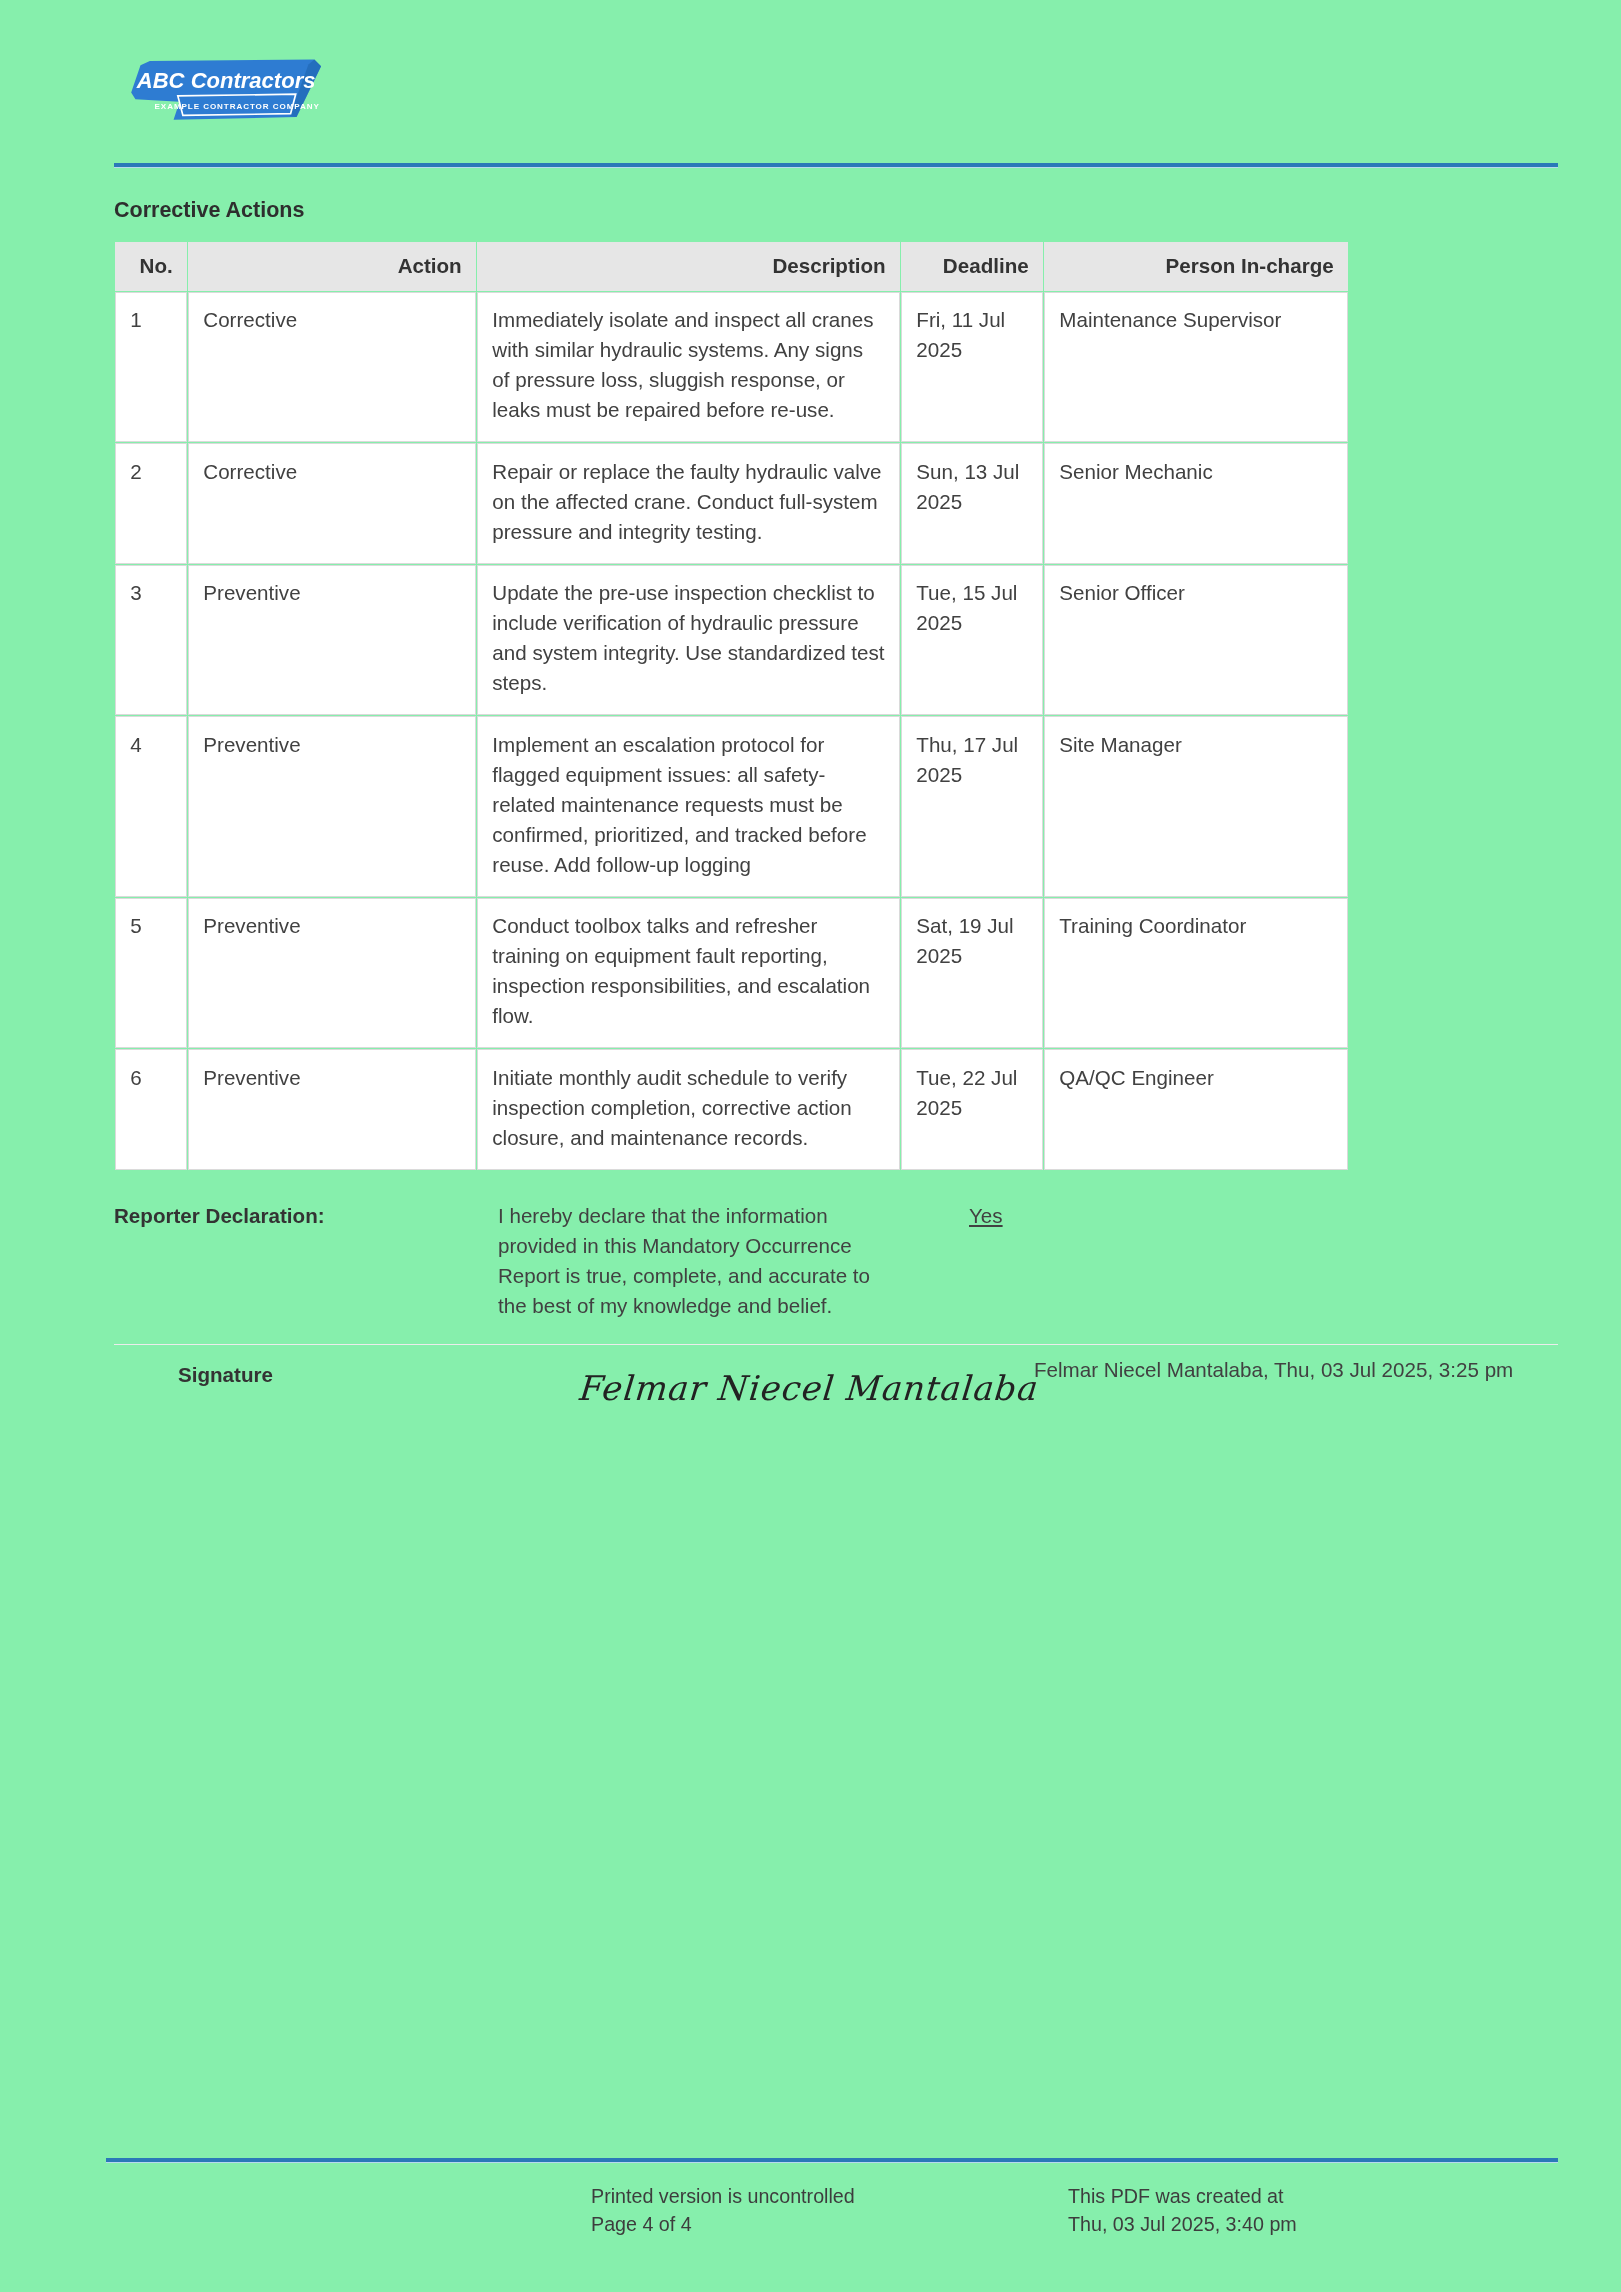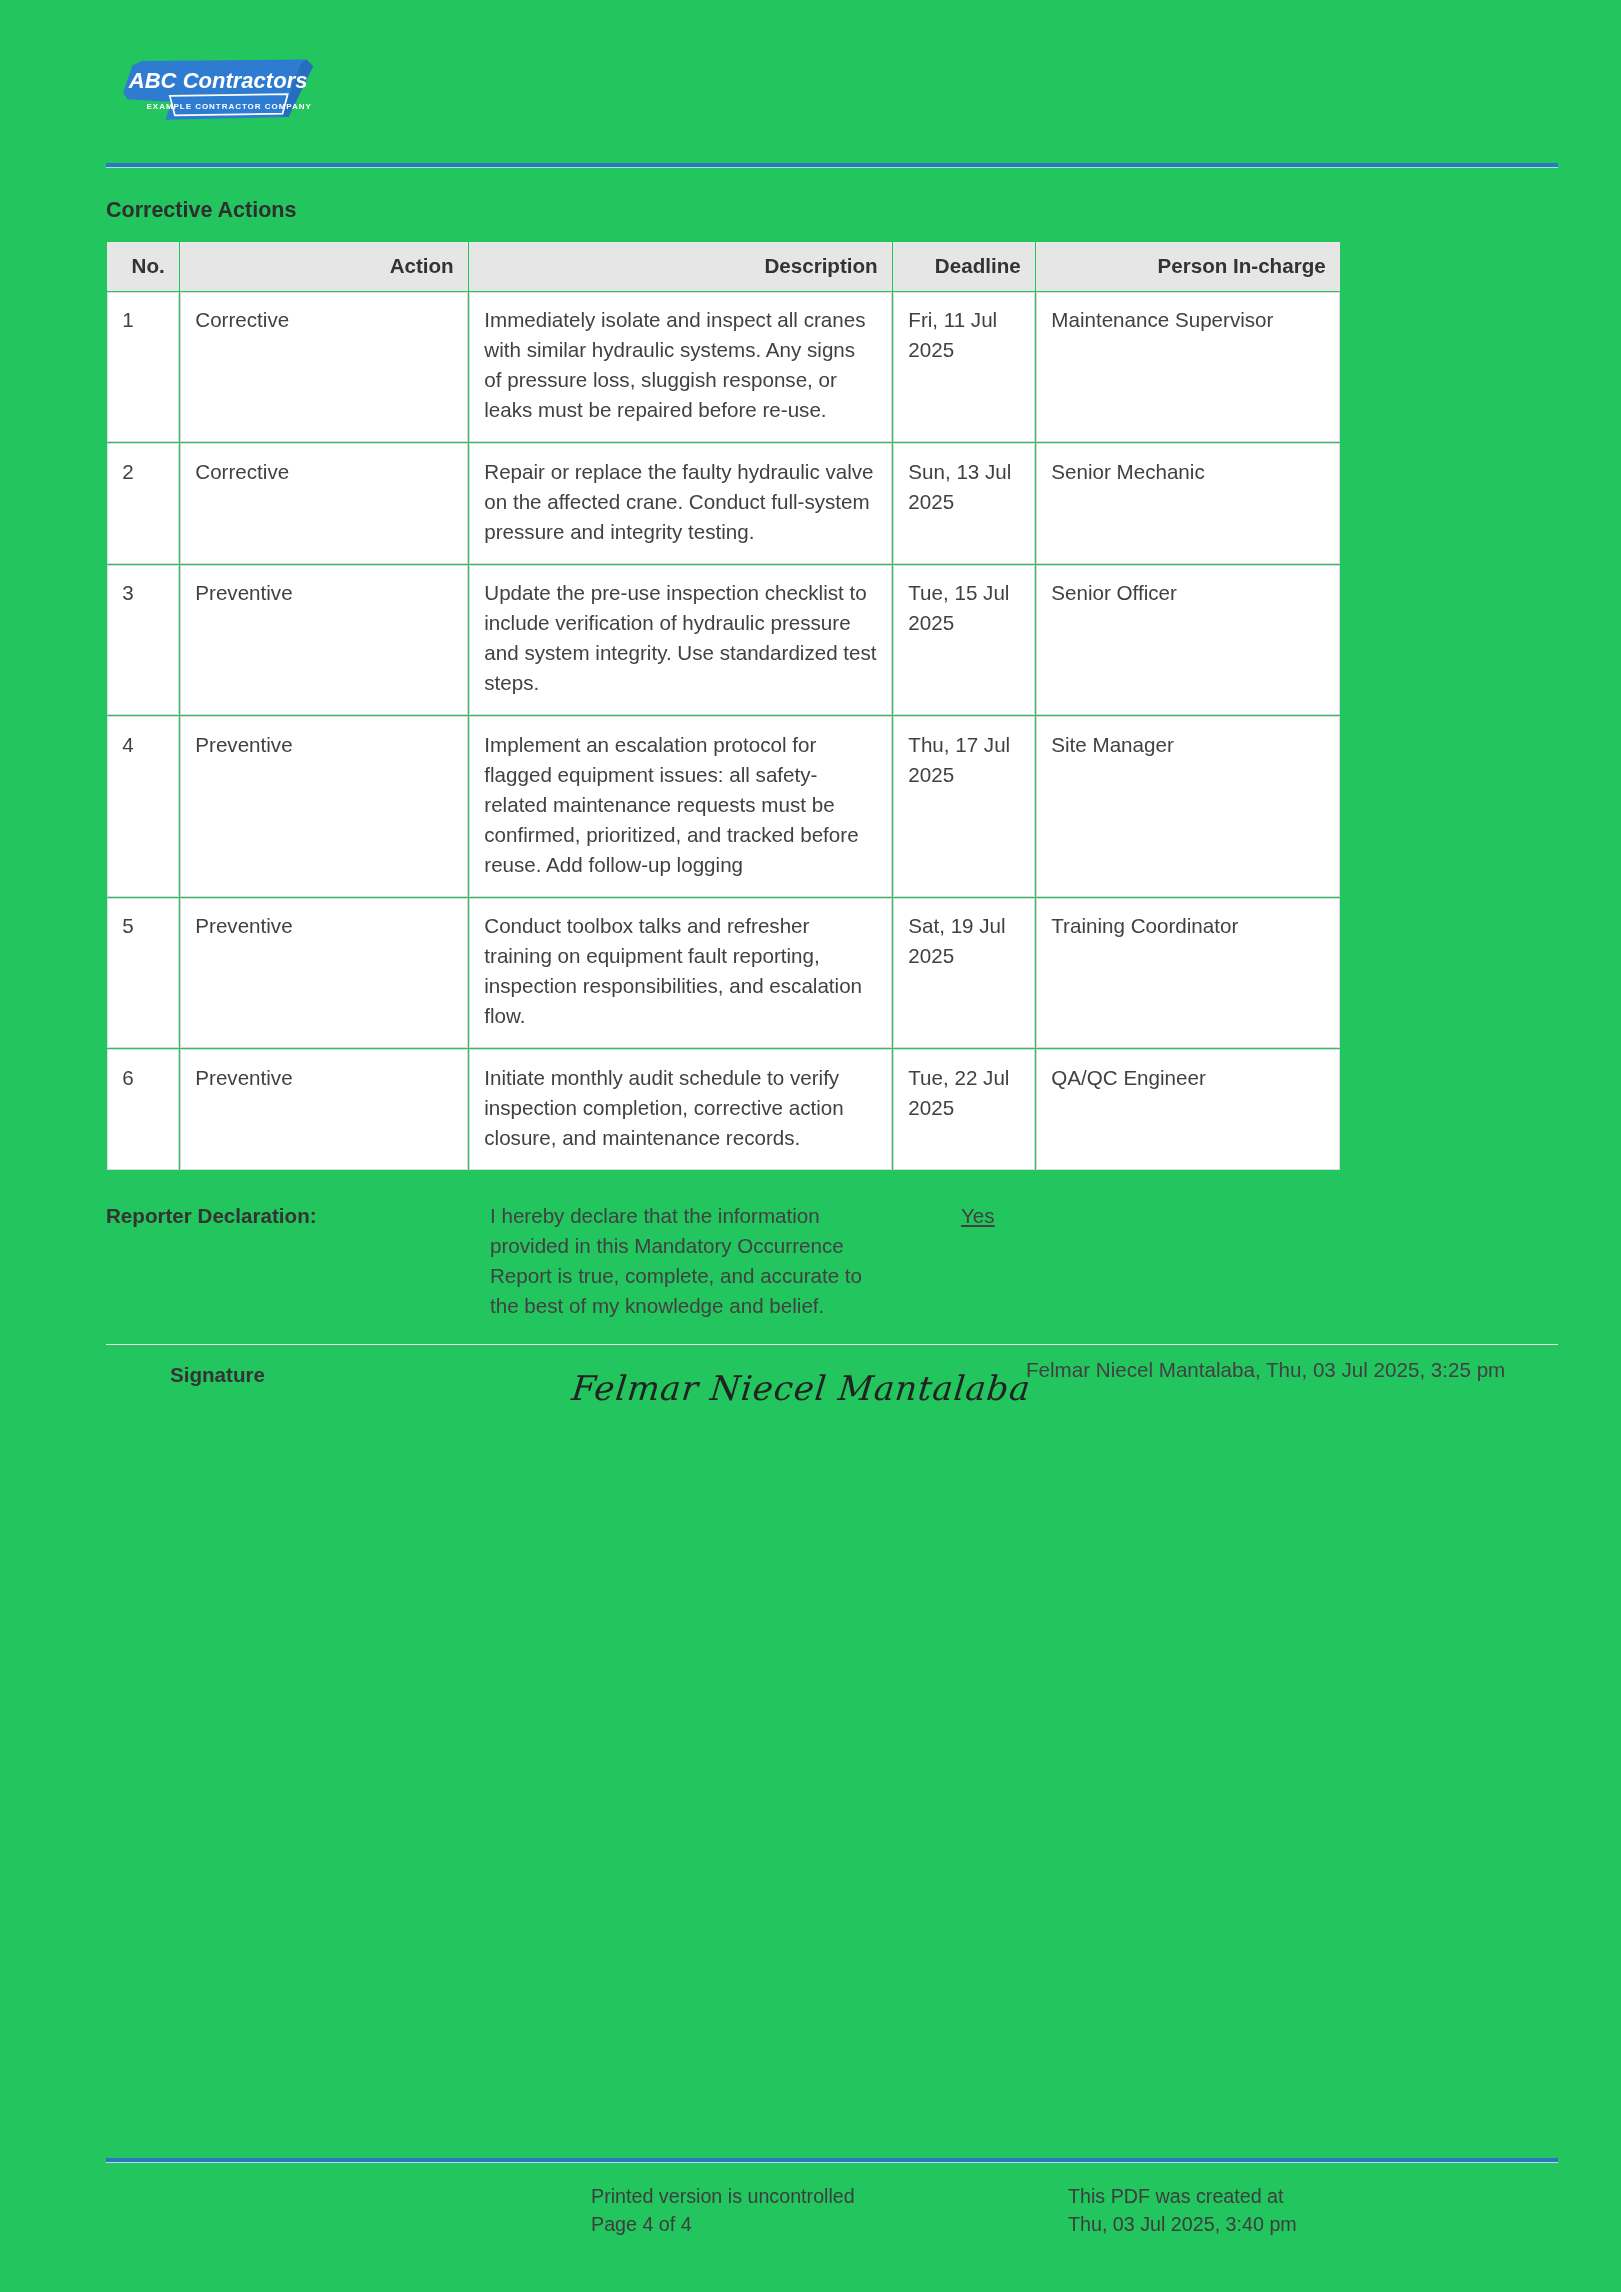--- a/index.html
+++ b/index.html
@@ -1,24 +1,25 @@
 <!DOCTYPE html>
 <html style="font-size:14.3px"><head>
 <meta charset="utf-8">
 <style>
   * { margin: 0; padding: 0; box-sizing: border-box; }
   html, body { background: #ffffff; }
   .page {
     position: relative;
     width: 1622px;
     height: 2293px;
-    background: #22c55e;
+    background: #86efac;
     font-family: "Liberation Sans", sans-serif;
     color: #414141;
     overflow: hidden;
+    padding-left: 8px;
   }
   .content { padding: 52px 64px 0 106px; }
 
   
   .header { position: relative; height: 111px; }
   .logo-wrap { position: absolute; left: 7.2px; top: 1.8px; width: 212px; height: 77px; }
   .hdr-block { position: absolute; top: 0; font-size: 20.6px; line-height: 27px; color: #424242; }
   .hdr-filepath { left: 481px; width: 430px; }
   .hdr-meta { left: 976px; width: 479px; }
   .hdr-meta .meta-line { display: block; }

